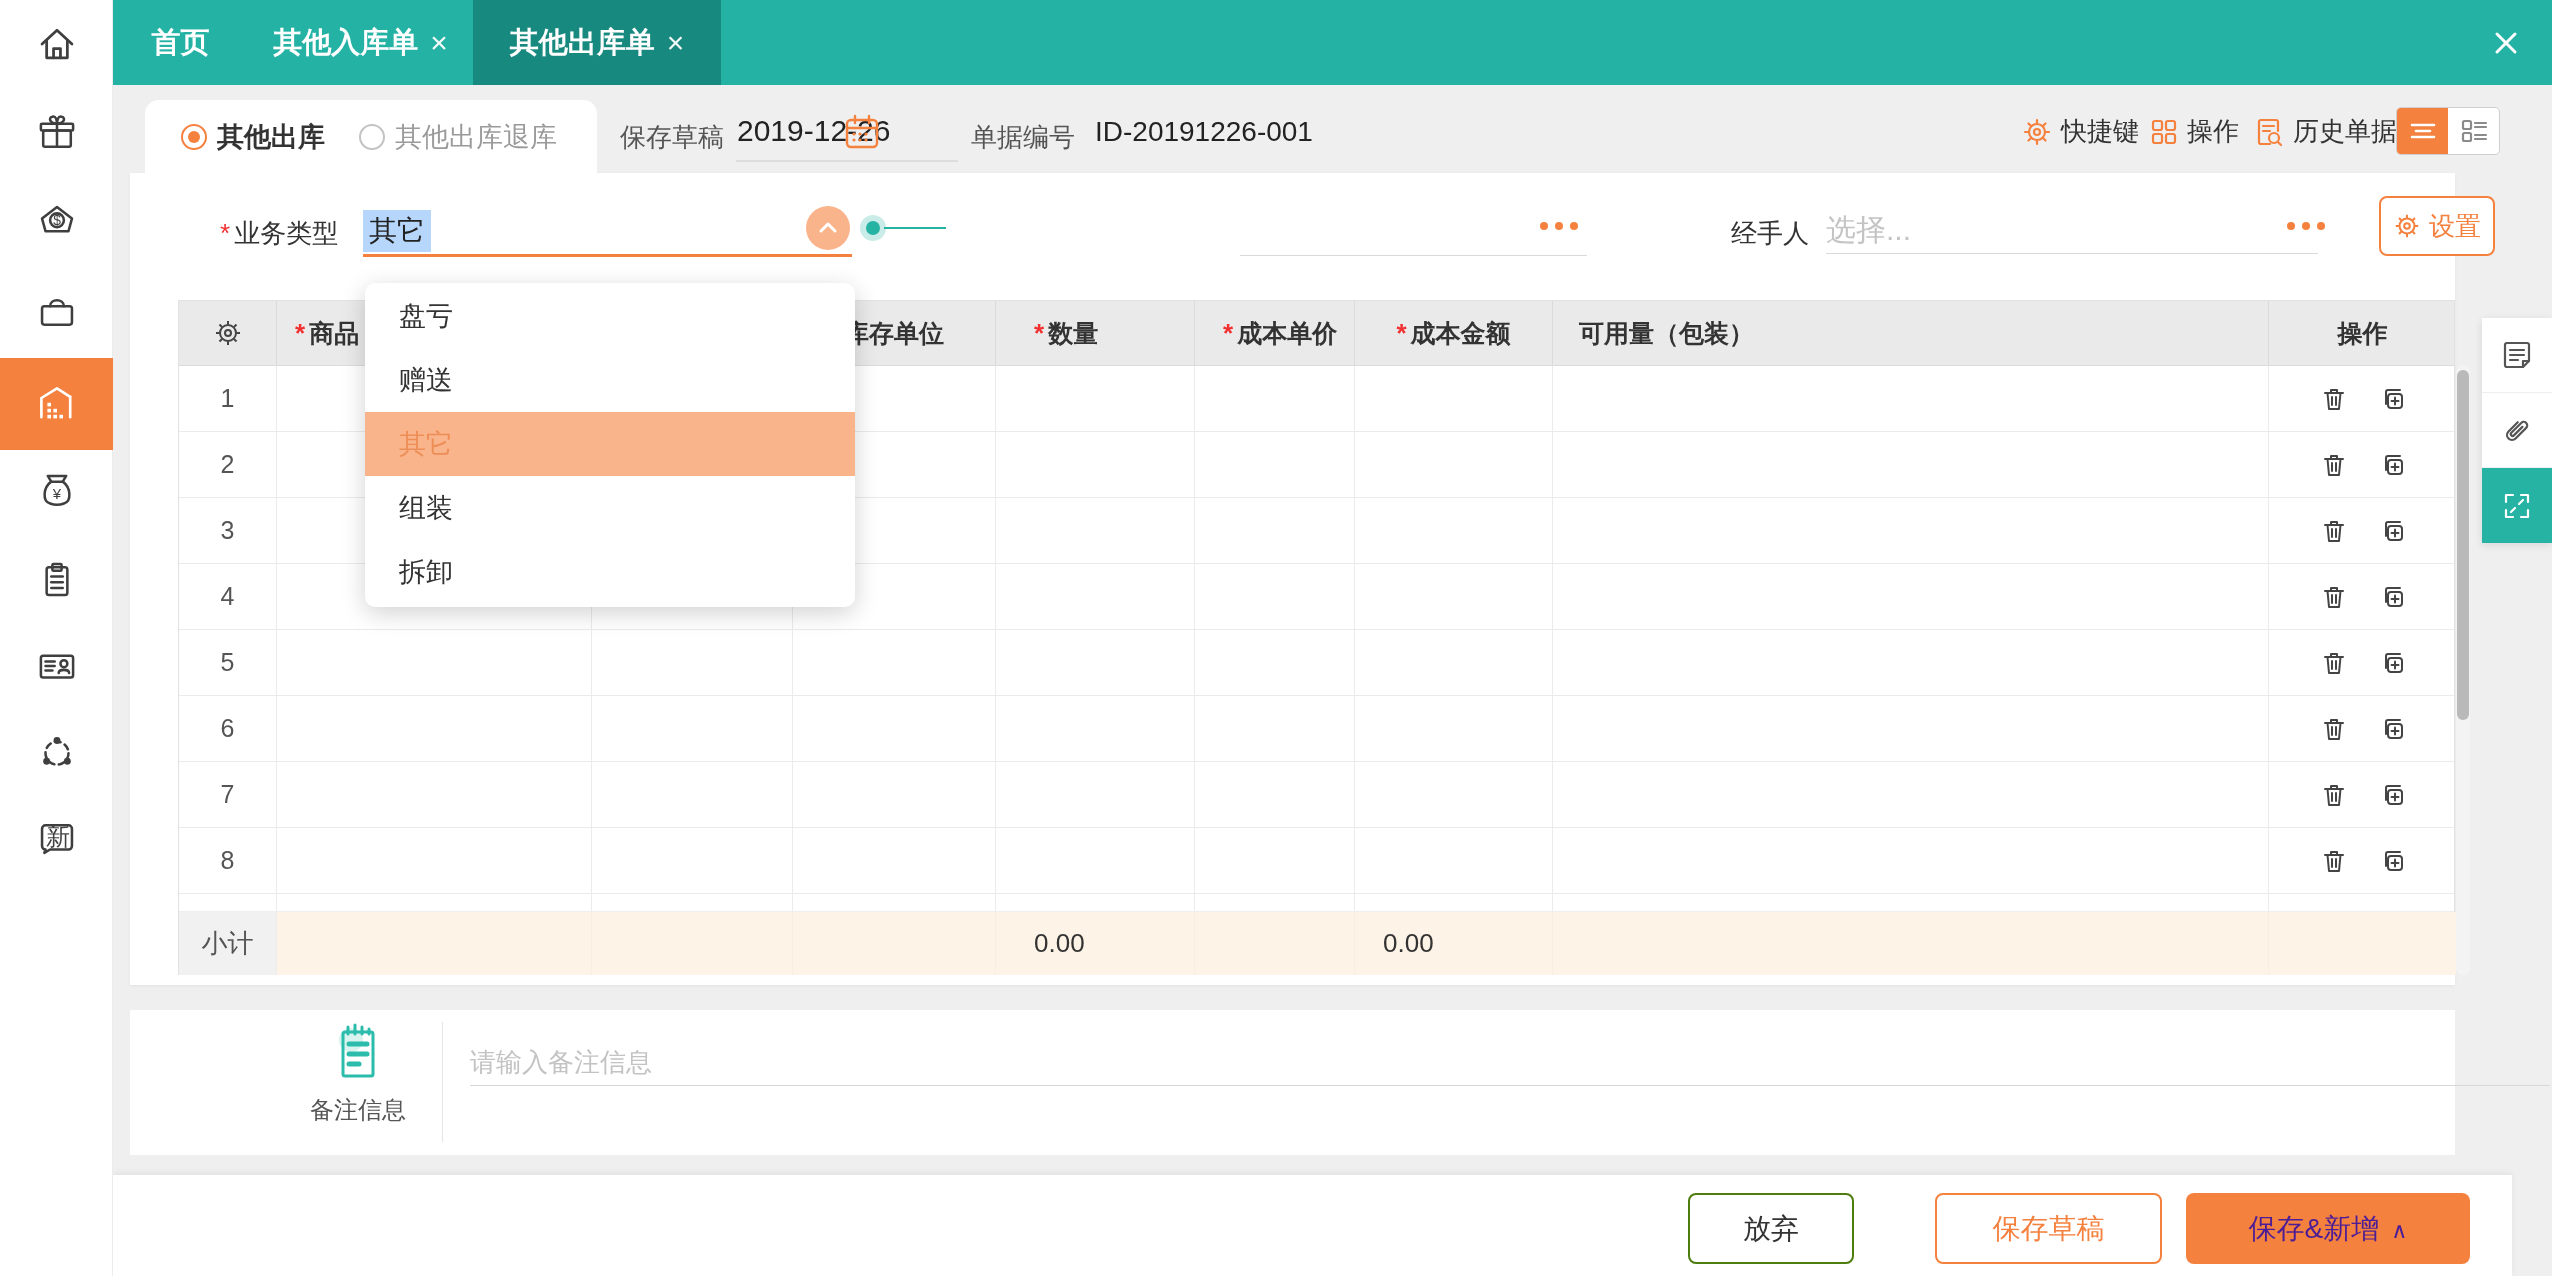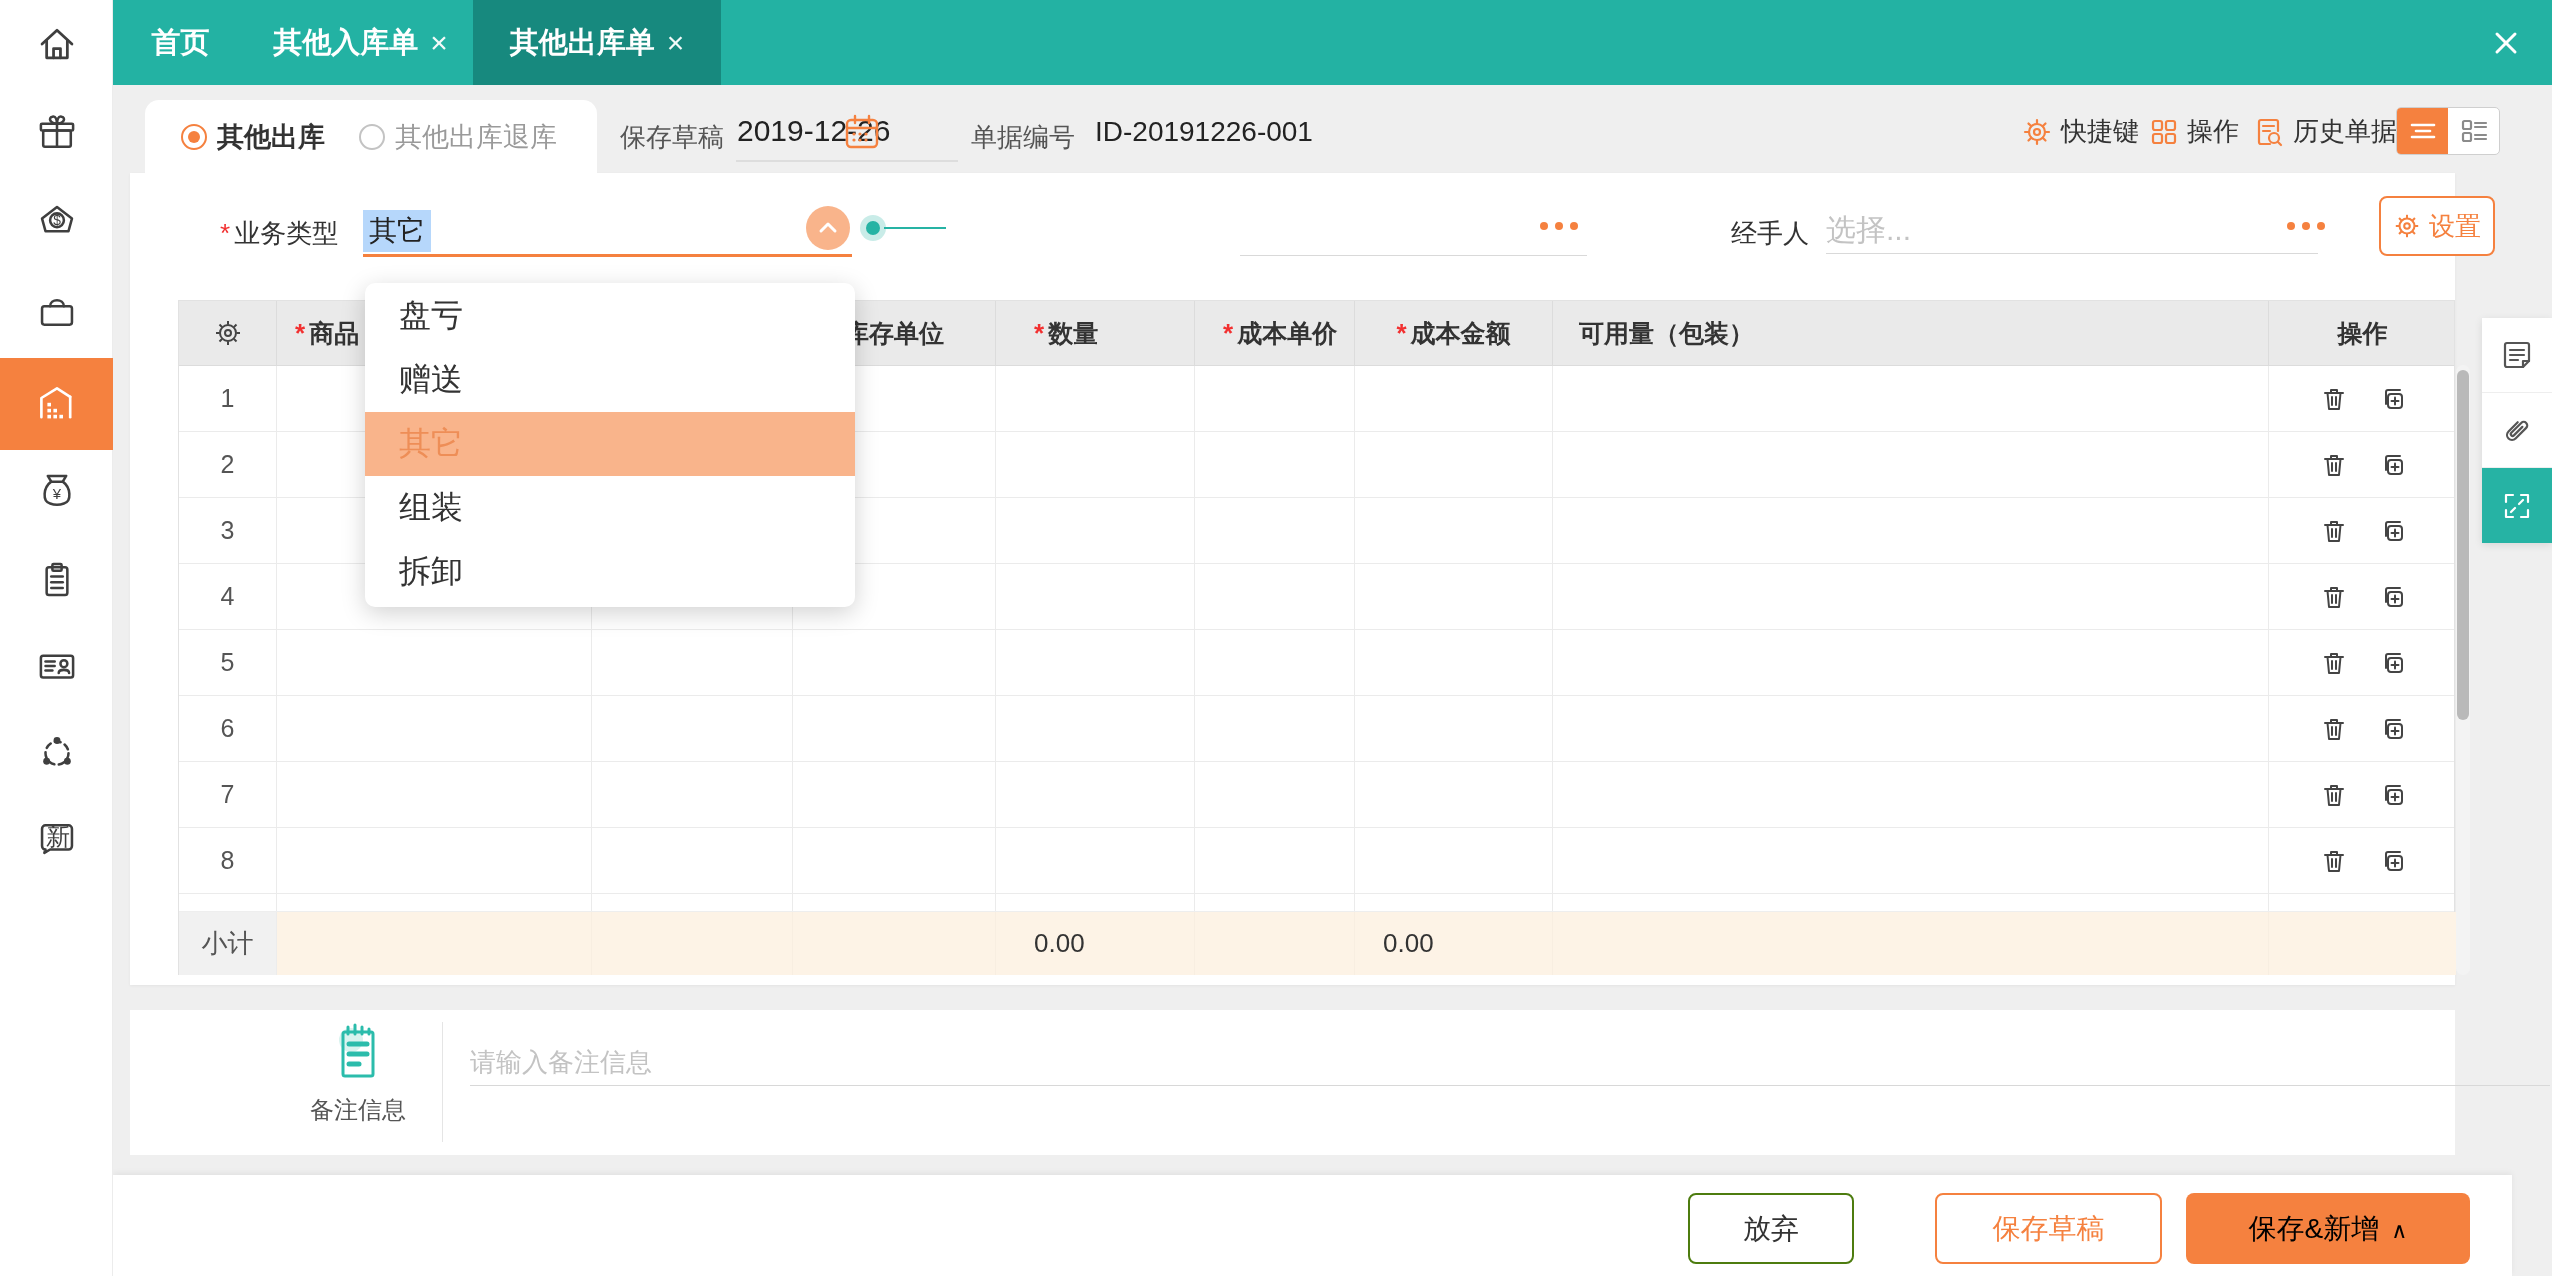--- a/index.html
+++ b/index.html
@@ -84,21 +84,21 @@
 .subtotal{height:64px;border-top:1px solid #eee;}
 .subtotal .cell{background:var(--subtotal-bg);display:flex;align-items:center;font-size:26px;color:var(--ink);border-right:1px solid rgba(0,0,0,0.02);}
 .subtotal .c0{background:#f1f1f1;justify-content:center;color:var(--ink-soft);}
 .c-pl18{padding-left:18px;} .c-center{justify-content:center;} .c-pl38{padding-left:38px;} .c-pl28{padding-left:28px;} .c-pl26{padding-left:26px;}
 .gear-head svg{stroke:#444;fill:none;stroke-width:2;}
 .scrollbar{position:absolute;left:2456px;top:365px;width:14px;height:610px;background:#f3f3f3;border-radius:7px;z-index:4;}
 .scroll-thumb{position:absolute;left:1px;top:5px;width:12px;height:350px;background:#b9b9b9;border-radius:6px;cursor:pointer;}
 
 
 .dropdown{position:absolute;left:365px;top:283px;width:490px;height:324px;background:#fff;border-radius:10px;box-shadow:0 6px 24px rgba(0,0,0,.18);z-index:50;padding-top:1px;}
-.dd-opt{height:64px;display:flex;align-items:center;padding-left:34px;font-size:32px;color:var(--ink);cursor:pointer;}
+.dd-opt{height:64px;display:flex;align-items:center;padding-left:34px;font-size:27px;color:var(--ink);cursor:pointer;}
 .dd-opt.hl{background:var(--orange-light);color:var(--orange-text);}
 
 
 .side-tools{position:absolute;left:2482px;top:318px;width:70px;z-index:40;box-shadow:0 2px 8px rgba(0,0,0,.10);}
 .stool{width:70px;height:75px;background:#fff;display:flex;align-items:center;justify-content:center;border-bottom:1px solid #eee;cursor:pointer;}
 .stool svg{stroke:#555;fill:none;stroke-width:2.2;stroke-linecap:round;stroke-linejoin:round;}
 .stool.teal{background:var(--teal-mid);border-bottom:none;}
 .stool.teal svg{stroke:#fff;}
 
 
@@ -107,21 +107,21 @@
 .remark-label{font-size:24px;color:var(--ink-soft);}
 .remark-divider{position:absolute;left:312px;top:12px;width:1px;height:120px;background:#e5e5e5;}
 .remark-input{position:absolute;left:340px;top:30px;width:2080px;height:46px;border:none;outline:none;border-bottom:1px solid #d8d8d8;font-size:26px;color:var(--ink);background:transparent;}
 .remark-input::placeholder{color:#c3c3c3;}
 
 
 .footer{position:absolute;left:113px;top:1175px;width:2399px;height:101px;background:#fff;box-shadow:0 -2px 6px rgba(0,0,0,.06);z-index:30;}
 .btn{position:absolute;top:18px;height:71px;border-radius:8px;display:flex;align-items:center;justify-content:center;font-size:28px;cursor:pointer;background:#fff;}
 .btn-cancel{left:1575px;width:166px;border:2px solid #4d7c0f;color:var(--ink);}
 .btn-draft{left:1822px;width:227px;border:2px solid var(--orange);color:var(--orange);}
-.btn-save{left:2073px;width:284px;border:none;background:var(--orange);color:#000000;gap:12px;}
+.btn-save{left:2073px;width:284px;border:none;background:var(--orange);color:#4c1d95;gap:12px;}
 .btn-save .caret{font-size:22px;margin-top:4px;}
 </style>
 </head>
 <body>
 
 <div id="root">
 
   <aside class="sidebar">
     <div class="home-slot">
       <svg width="46" height="46" viewBox="0 0 40 40">

